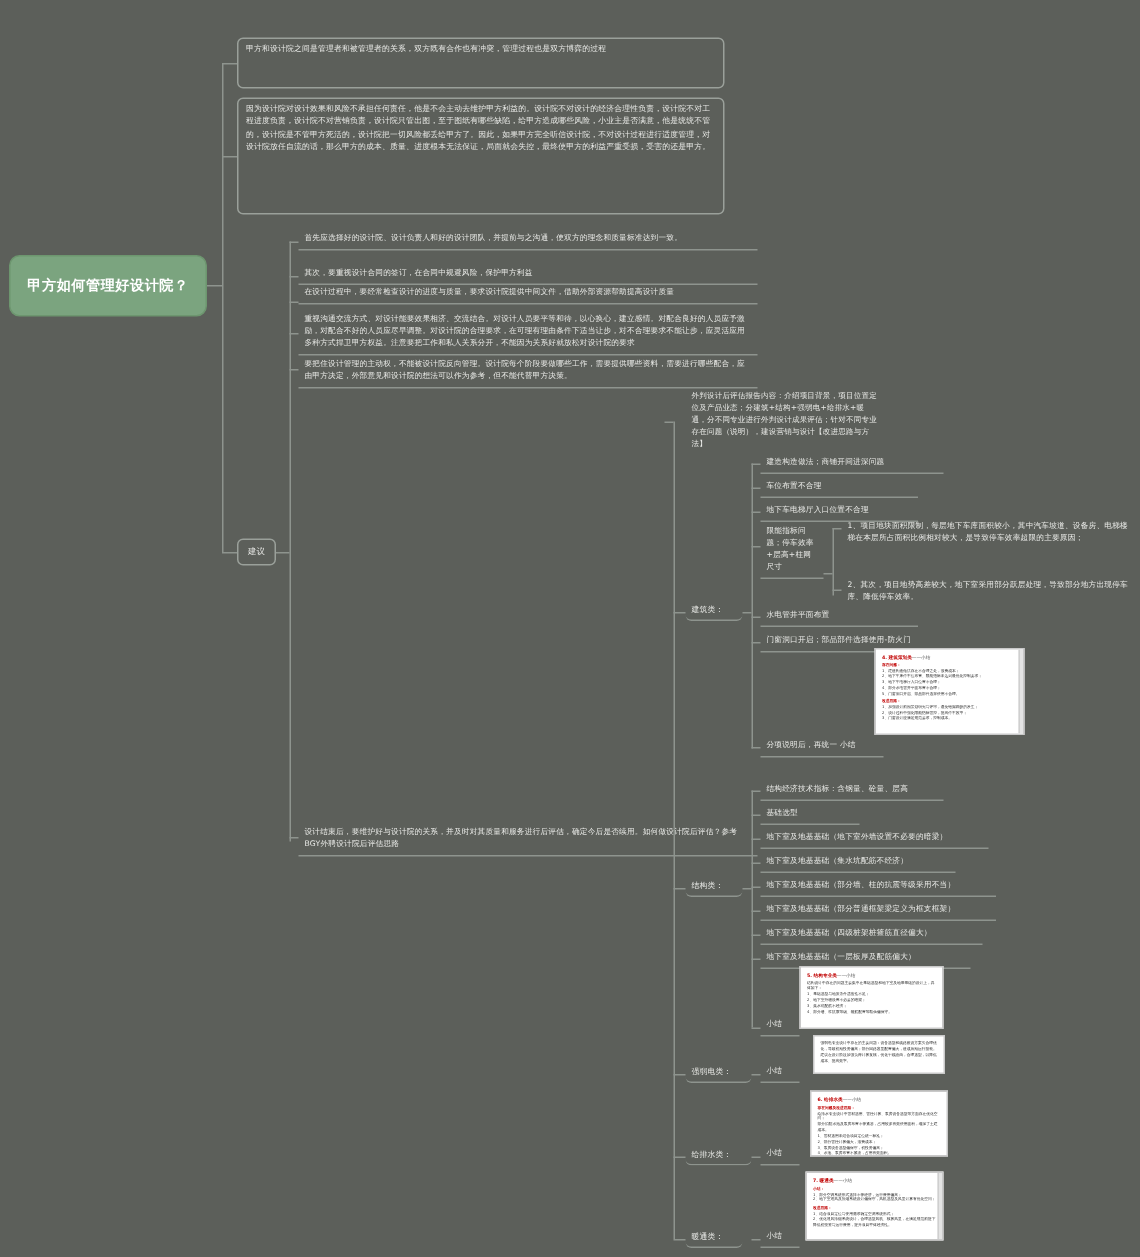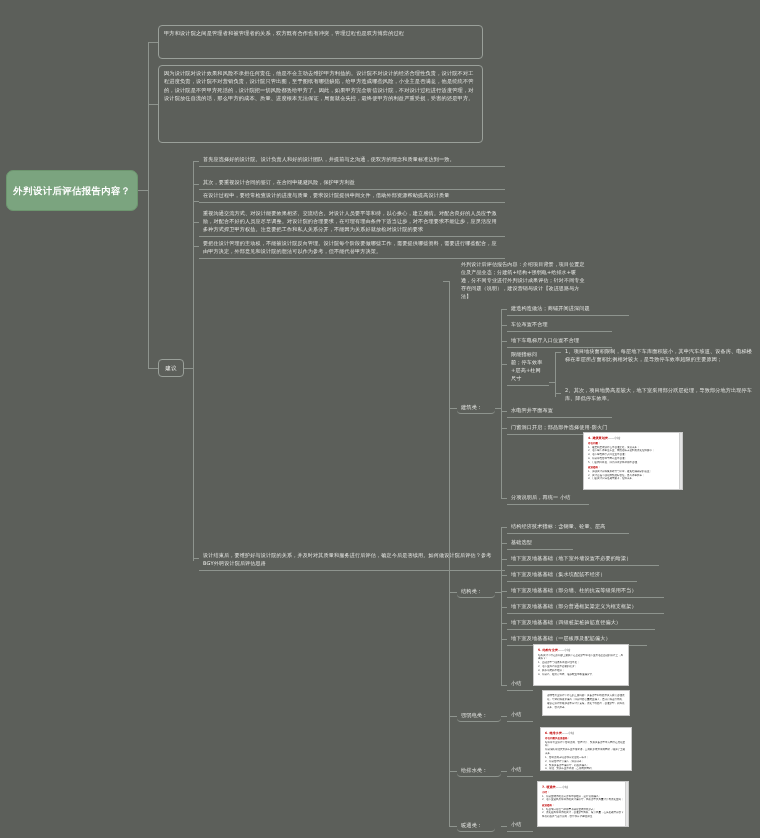--- a/index.html
+++ b/index.html
@@ -87,21 +87,21 @@
   }
 
   .node.big{font-size:5.2px;line-height:1.62;}
   .cat{font-size:5.2px;}
 </style>
 </head>
 <body>
 
 <div class="canvas">
 
-  <div class="root">外判设计后评估报告内容？</div>
+  <div class="root">甲方如何管理好设计院？</div>
 
   <div class="ln lnh" style="left:138px;top:190px;width:10px;"></div>
   <div class="ln lnv" style="left:148px;top:42px;height:326px;"></div>
 
   <div class="ln lnh" style="left:148px;top:42px;width:10px;"></div>
   <div class="node big" style="left:158px;top:25px;width:325px;height:34px;">甲方和设计院之间是管理者和被管理者的关系，双方既有合作也有冲突，管理过程也是双方博弈的过程</div>
 
   <div class="ln lnh" style="left:148px;top:104px;width:10px;"></div>
   <div class="node big" style="left:158px;top:65px;width:325px;height:78px;">因为设计院对设计效果和风险不承担任何责任，他是不会主动去维护甲方利益的。设计院不对设计的经济合理性负责，设计院不对工程进度负责，设计院不对营销负责，设计院只管出图，至于图纸有哪些缺陷，给甲方造成哪些风险，小业主是否满意，他是统统不管的，设计院是不管甲方死活的，设计院把一切风险都丢给甲方了。因此，如果甲方完全听信设计院，不对设计过程进行适度管理，对设计院放任自流的话，那么甲方的成本、质量、进度根本无法保证，局面就会失控，最终使甲方的利益严重受损，受害的还是甲方。</div>
 

